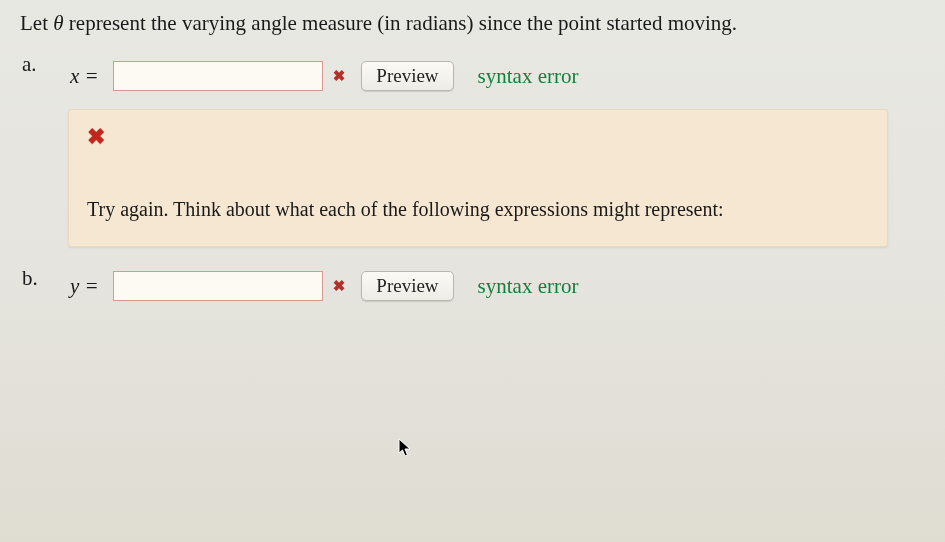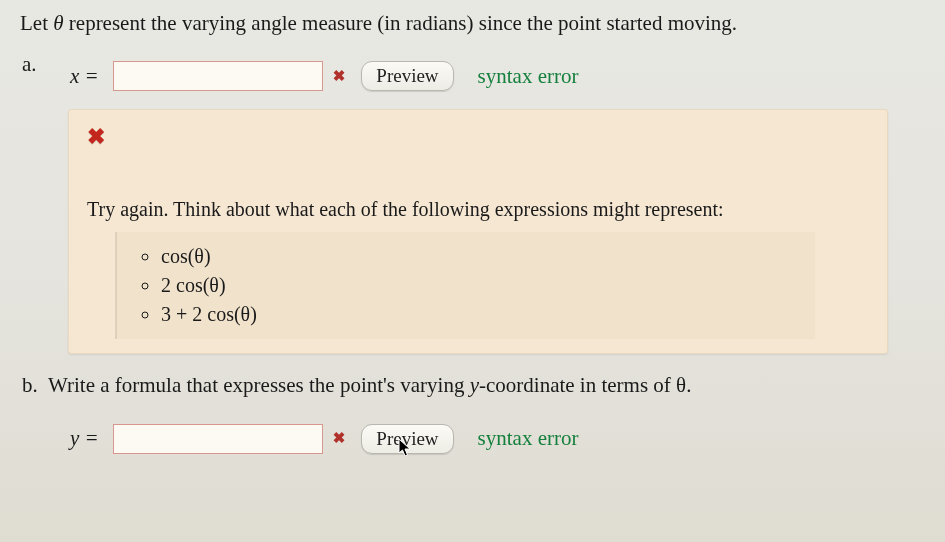--- a/index.html
+++ b/index.html
@@ -49,21 +49,21 @@
     color: #b0302a;
     font-weight: bold;
     font-size: 15px;
     line-height: 1;
   }
   .preview-btn {
     font-family: Georgia, serif;
     font-size: 19px;
     padding: 3px 14px;
     border: 1px solid #b8b8b0;
-    border-radius: 11px;
+    border-radius: 5px;
     background: linear-gradient(#fbfaf5, #edece5);
     color: #222;
     cursor: pointer;
     box-shadow: 0 1px 1px rgba(0,0,0,0.12);
     margin-left: 6px;
   }
   .syntax-err {
     margin-left: 14px;
     color: #15803d;
   }
@@ -133,34 +133,24 @@
     <span class="var-eq">x =</span>
     <input class="answer-input" type="text" value="" style="">
     <span class="x-small">✖</span>
     <button class="preview-btn">Preview</button>
     <span class="syntax-err">syntax error</span>
   </div>
 
   <div class="feedback">
     <span class="x-big">✖</span>
     <div class="feedback-text">Try again. Think about what each of the following expressions might represent:</div>
-    <div class="hint-list">
-      <ul>
-        <li>cos(θ)</li>
-        <li>2 cos(θ)</li>
-        <li>3 + 2 cos(θ)</li>
-      </ul>
-    </div>
   </div>
 
   <div class="part">
     <span class="part-label">b.</span>
-    <span>
-      <span>Write a formula that expresses the point's varying </span><span class="italic">y</span><span>-coordinate in terms of θ.</span>
-    </span>
   </div>
 
   <div class="answer-row">
     <span class="var-eq">y =</span>
     <input class="answer-input" type="text" value="" style="">
     <span class="x-small">✖</span>
     <button class="preview-btn">Preview</button>
     <span class="syntax-err">syntax error</span>
   </div>
 

